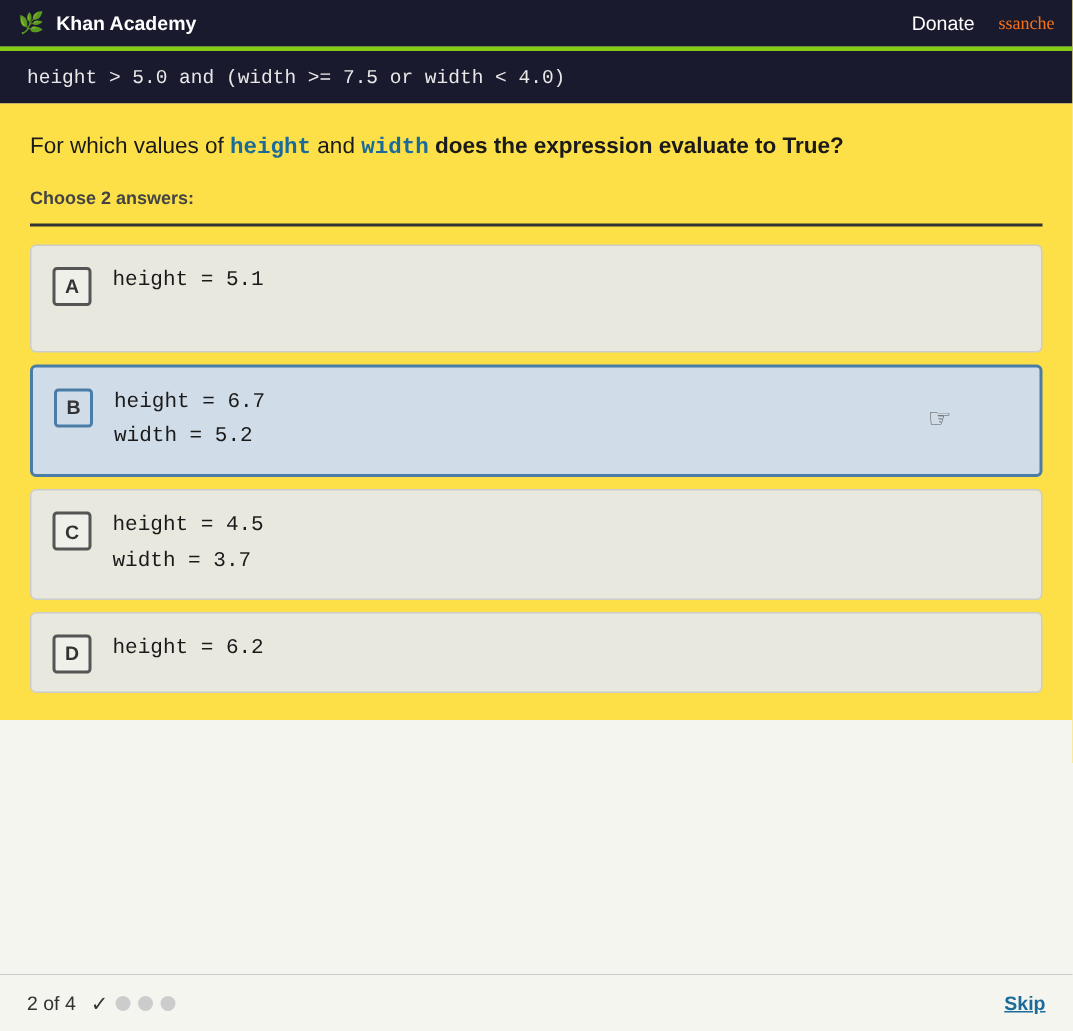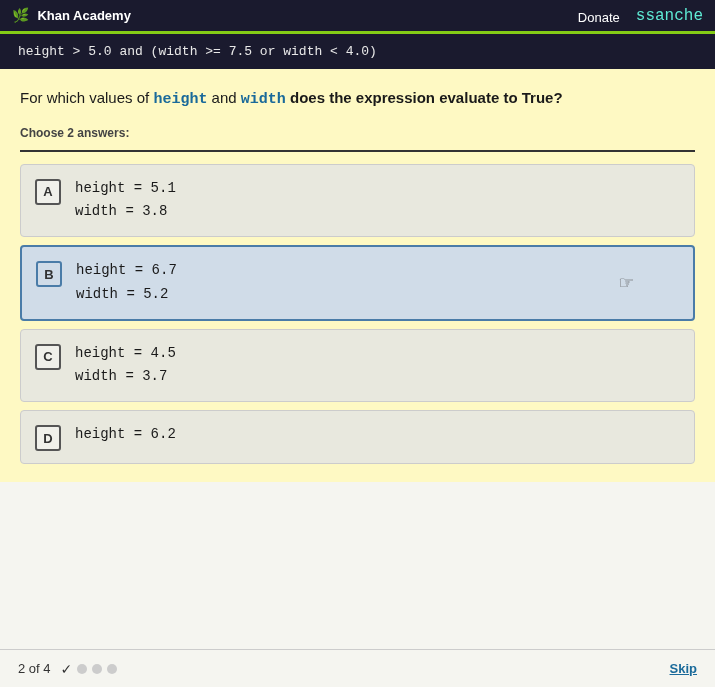--- a/index.html
+++ b/index.html
@@ -42,38 +42,38 @@
     }
     .donate-btn {
       color: #ffffff;
       font-size: 13px;
       font-family: Arial, sans-serif;
       cursor: pointer;
       background: none;
       border: none;
     }
     .navbar-user {
-      color: #5eead4;
-      font-size: 16px;
-      font-family: Liberation Mono, monospace;
+      color: #f97316;
+      font-size: 12px;
+      font-family: Liberation Serif, serif;
     }
 
     
     .expression-box {
       background: #1a1a2e;
       color: #e8e8e8;
       font-family: 'Courier New', Courier, monospace;
       font-size: 13px;
       padding: 10px 18px;
       border-top: 3px solid #84cc16;
     }
 
     
     .main-content {
-      background: #fef9c3;
+      background: #fde047;
       padding: 18px 20px 10px 20px;
     }
 
     .question-text {
       font-size: 15px;
       font-family: Arial, sans-serif;
       color: #1a1a1a;
       line-height: 1.5;
       margin-bottom: 14px;
     }
@@ -241,21 +241,20 @@
   </p>
 
   <div class="choose-label">Choose 2 answers:</div>
 
   <hr class="divider">
 
   <div class="answer-option">
     <div class="option-label-box">A</div>
     <div class="option-code">
       <div>height = 5.1</div>
-      <div>width  = 3.8</div>
     </div>
   </div>
 
   <div class="answer-option selected">
     <div class="option-label-box selected-box">B</div>
     <div class="option-code">
       <div>height = 6.7</div>
       <div>width  = 5.2</div>
     </div>
     <span class="cursor-icon">☞</span>

